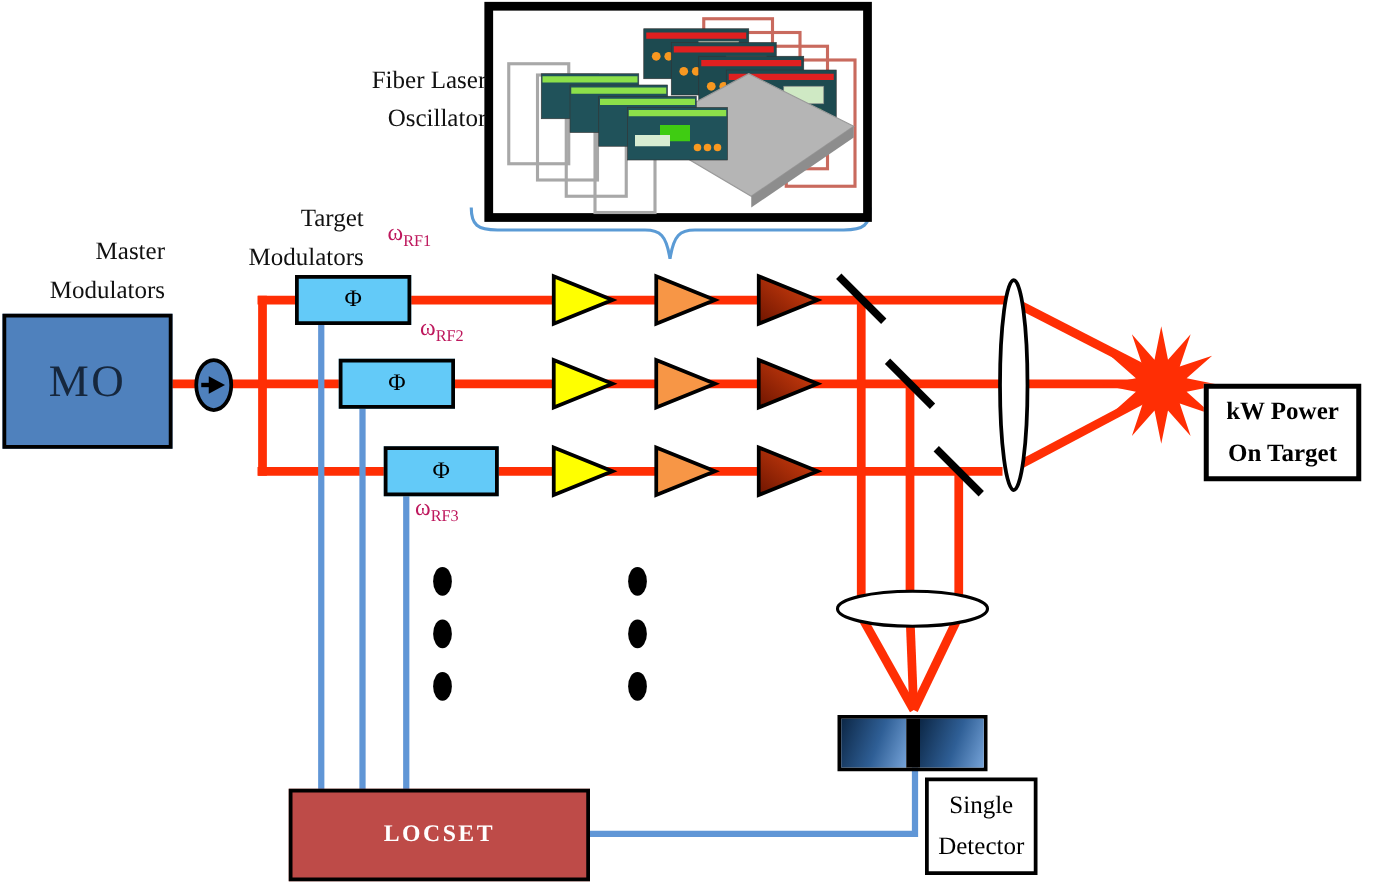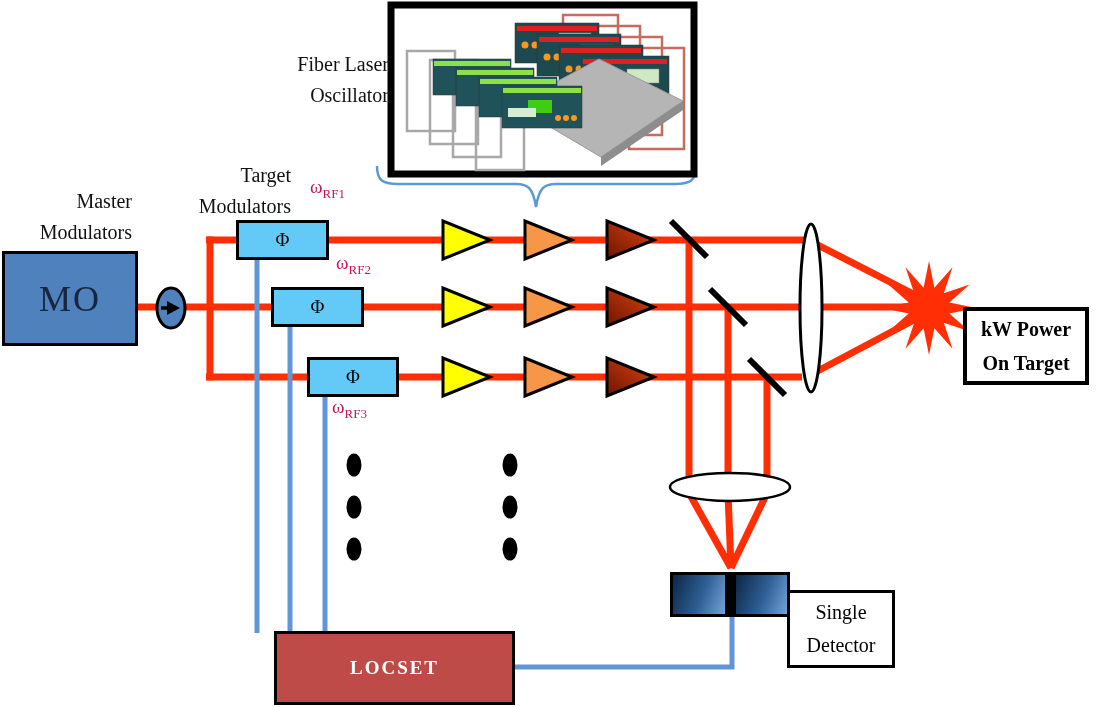--- a/index.html
+++ b/index.html
@@ -206,21 +206,21 @@
   <div class="abs omega" style="left:310px;top:176px;">
     <span>ω</span><sub>RF1</sub>
   </div>
   <div class="abs omega" style="left:336px;top:252px;">
     <span>ω</span><sub>RF2</sub>
   </div>
   <div class="abs omega" style="left:332px;top:396px;">
     <span>ω</span><sub>RF3</sub>
   </div>
 
-  <div class="abs node mo" style="left:2px;top:251px;width:136px;height:95px;">
+  <div class="abs node mo" style="left:2px;top:251px;width:136px;height:108px;">
     <span>MO</span>
   </div>
 
   <div class="abs node mod" style="left:236px;top:220px;width:93px;height:40px;">
     <span>Φ</span>
   </div>
   <div class="abs node mod" style="left:271px;top:287px;width:93px;height:40px;">
     <span>Φ</span>
   </div>
   <div class="abs node mod" style="left:307px;top:357px;width:92px;height:40px;">
@@ -231,22 +231,22 @@
     <div>kW Power</div>
     <div>On Target</div>
   </div>
 
   <div class="abs det" style="left:670px;top:572px;width:120px;height:45px;">
     <div class="det-half"></div>
     <div class="det-stripe"></div>
     <div class="det-half"></div>
   </div>
 
-  <div class="abs node sdbox" style="left:740px;top:590px;width:108px;height:78px;flex-direction:column;margin-left:47px;">
+  <div class="abs node sdbox" style="left:740px;top:622px;width:90px;height:78px;flex-direction:column;">
     <div>Single</div>
     <div>Detector</div>
   </div>
 
-  <div class="abs node locset" style="left:231px;top:631px;width:241px;height:74px;margin-left:43px;">
+  <div class="abs node locset" style="left:231px;top:631px;width:241px;height:74px;">
     <span>LOCSET</span>
   </div>
 
 </div>
 
 </body></html>

